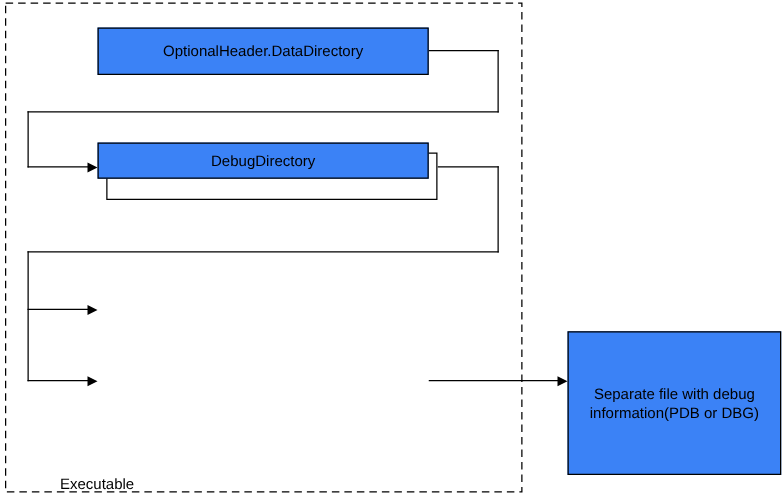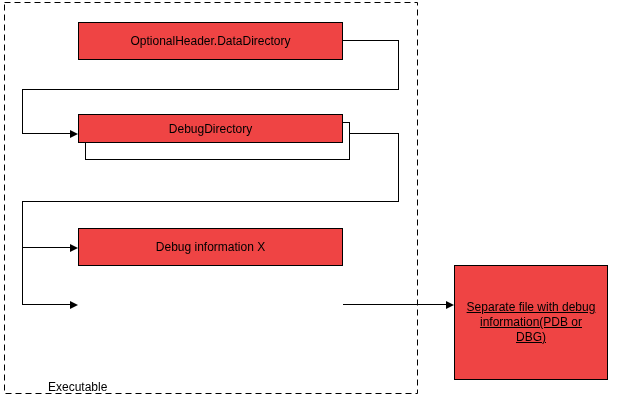--- a/index.html
+++ b/index.html
@@ -19,40 +19,40 @@
   }
   .dashed-rect {
     position: absolute;
     left: 0;
     top: 0;
   }
   .node {
     position: absolute;
     box-sizing: border-box;
     border: 1px solid #000000;
-    background: #ef4444;
+    background: #3b82f6;
     display: flex;
     align-items: center;
     justify-content: center;
     text-align: center;
     z-index: 3;
   }
   .node-shadow {
     position: absolute;
     box-sizing: border-box;
     border: 1px solid #000000;
     background: #ffffff;
     z-index: 2;
   }
   .box-optional   { left: 78px;  top: 22px;  width: 265px; height: 38px; }
   .box-debugdir   { left: 78px;  top: 114px; width: 265px; height: 29px; }
   .box-debugdir-shadow { left: 85px; top: 122px; width: 265px; height: 38px; }
   .box-info-x     { left: 78px;  top: 228px; width: 265px; height: 38px; }
   .box-info-y     { left: 78px;  top: 286px; width: 265px; height: 38px; }
-  .box-separate   { left: 454px; top: 265px; width: 154px; height: 115px; padding: 0 10px; line-height: 15px; text-decoration: underline; }
+  .box-separate   { left: 454px; top: 265px; width: 171px; height: 115px; padding: 0 10px; line-height: 15px; }
   .line {
     position: absolute;
     background: #000000;
     z-index: 1;
   }
   .arrow-right {
     position: absolute;
     width: 0;
     height: 0;
     border-top: 4px solid transparent;
@@ -98,23 +98,20 @@
 
   <div class="node box-optional">
     <span>OptionalHeader.DataDirectory</span>
   </div>
 
   <div class="node-shadow box-debugdir-shadow"></div>
   <div class="node box-debugdir">
     <span>DebugDirectory</span>
   </div>
 
-  <div class="node box-info-x">
-    <span>Debug information X</span>
-  </div>
 
 
   <div class="node box-separate">
     <span>Separate file with debug information(PDB or DBG)</span>
   </div>
 
   <div class="container-label">Executable</div>
 
 </div>
 

